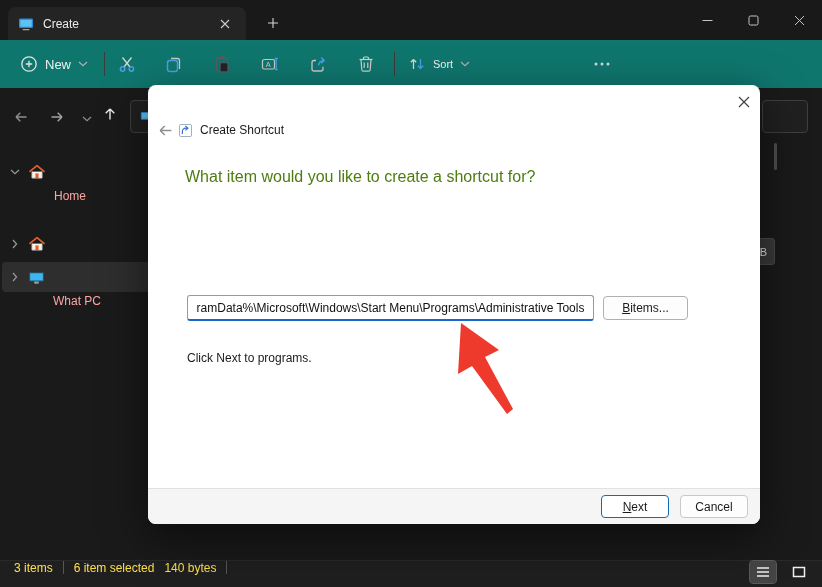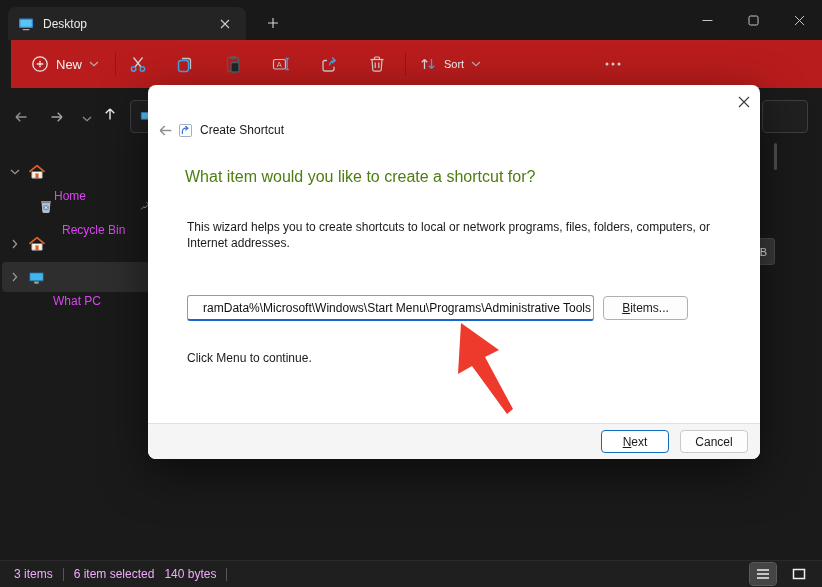--- a/index.html
+++ b/index.html
@@ -10,65 +10,65 @@
   .titlebar{position:absolute;left:0;top:0;right:0;height:40px;background:#191919;}
   .tab{position:absolute;left:8px;top:7px;width:238px;height:33px;background:#242424;
     border-radius:8px 8px 0 0;display:flex;align-items:center;padding:0 10px;box-sizing:border-box;cursor:default;}
   .tab-title{color:#ececec;font-size:12px;margin-left:9px;flex:1;}
   .tab-close{width:22px;height:22px;display:flex;align-items:center;justify-content:center;border-radius:4px;}
   .newtab{position:absolute;left:258px;top:9px;width:30px;height:28px;display:flex;align-items:center;justify-content:center;}
   .wincontrols{position:absolute;right:0;top:0;height:40px;display:flex;}
   .winbtn{width:46px;height:40px;display:flex;align-items:center;justify-content:center;}
 
   
-  .toolbar{position:absolute;left:11px;top:40px;right:0;height:48px;background:#b91c1c;padding-left:36px;}
+  .toolbar{position:absolute;left:0;top:40px;right:0;height:48px;background:#0f766e;padding-left:36px;}
   .tb-abs{position:absolute;top:0;height:48px;display:flex;align-items:center;}
   .tb-new{left:14px;gap:7px;color:#f0f0f0;font-size:13px;padding:0 6px;border-radius:4px;}
   .tb-div{position:absolute;top:12px;width:1px;height:24px;background:#3c3c3c;}
   .tb-icon{width:40px;justify-content:center;border-radius:4px;}
   .tb-menu{gap:7px;color:#f0f0f0;font-size:11px;border-radius:4px;padding:0 4px;}
 
   
   .content{position:absolute;left:0;top:88px;right:0;bottom:27px;background:#1a1a1a;}
   .navbtn{position:absolute;width:24px;height:24px;display:flex;align-items:center;justify-content:center;border-radius:4px;}
   .addressbar{position:absolute;left:130px;top:12px;width:615px;height:33px;border:1px solid #3f3f3f;
     border-radius:4px;box-sizing:border-box;display:flex;align-items:center;padding-left:9px;background:#202020;}
   .searchbox{position:absolute;left:762px;top:12px;width:46px;height:33px;border:1px solid #3f3f3f;
     border-radius:4px 4px 4px 4px;box-sizing:border-box;background:#202020;}
   .scroll-frag{position:absolute;left:774px;top:55px;width:3px;height:27px;background:#4f4f4f;border-radius:2px;}
   .size-badge{position:absolute;left:752px;top:150px;width:21px;height:25px;background:#3a3a3a;border:1px solid #4a4a4a;
     border-radius:3px;color:#e8e8e8;font-size:11px;display:flex;align-items:center;justify-content:center;}
   .side-row{position:absolute;left:2px;width:148px;height:28px;display:flex;align-items:center;border-radius:4px;}
   .side-row.selected{background:#2e2e2e;height:30px;}
   .tw{width:26px;display:flex;justify-content:center;align-items:center;}
-  .side-label{color:#d946ef;font-size:12px;margin-left:8px;white-space:nowrap;margin-top:48px;}
+  .side-label{color:#fca5a5;font-size:12px;margin-left:8px;white-space:nowrap;margin-top:48px;}
   .pin-frag{position:absolute;left:138px;top:0;bottom:0;display:flex;align-items:center;}
 
   
   .statusbar{position:absolute;left:0;right:0;bottom:0;height:27px;background:#1f1f1f;border-top:1px solid #2a2a2a;
-    box-sizing:border-box;display:flex;align-items:center;padding:0 10px 0 14px;color:#f0abfc;font-size:12px;gap:10px;}
+    box-sizing:border-box;display:flex;padding:0 10px 0 14px;color:#fde047;font-size:12px;gap:10px;}
   .sb-sep{width:1px;height:13px;background:#565656;}
   .sb-spacer{flex:1;}
   .sb-toggle{width:26px;height:22px;display:flex;align-items:center;justify-content:center;border-radius:3px;}
   .sb-toggle.active{background:#454545;outline:1px solid #5a5a5a;}
 
   
-  .dialog{position:absolute;left:148px;top:85px;width:612px;height:374px;background:#ffffff;border-radius:8px;
+  .dialog{position:absolute;left:148px;top:85px;width:612px;height:439px;background:#ffffff;border-radius:8px;
     box-shadow:0 14px 45px rgba(0,0,0,0.55);color:#1a1a1a;z-index:5;}
   .dlg-close{position:absolute;left:583px;top:4px;width:26px;height:26px;display:flex;align-items:center;justify-content:center;}
   .dlg-back{position:absolute;left:8px;top:36px;width:18px;height:18px;display:flex;align-items:center;justify-content:center;}
   .dlg-icon{position:absolute;left:31px;top:38px;}
   .dlg-title{position:absolute;left:52px;top:38px;font-size:12px;color:#191919;}
   .dlg-heading{position:absolute;left:37px;top:83px;font-size:16px;color:#4d7c0f;}
   .dlg-desc{position:absolute;left:39px;top:135px;width:566px;font-size:12px;line-height:15.5px;color:#1a1a1a;}
   .dlg-label{position:absolute;left:39px;top:192px;font-size:12px;}
   .ak{text-decoration:underline;}
   .dlg-input{position:absolute;left:39px;top:210px;width:407px;height:26px;box-sizing:border-box;
     border:1px solid #999;border-bottom:2px solid #1a66cc;border-radius:3px;padding:0 2px;font-size:12px;
-    font-family:"Liberation Sans","DejaVu Sans",sans-serif;color:#111;text-align:right;outline:none;background:#fff;}
+    font-family:"Liberation Sans","DejaVu Sans",sans-serif;color:#111;text-align:center;outline:none;background:#fff;}
   .btn{position:absolute;box-sizing:border-box;font-size:12px;display:flex;align-items:center;justify-content:center;
     background:#fdfdfd;border:1px solid #b0b0b0;border-radius:4px;color:#1a1a1a;}
   .dlg-browse{left:455px;top:211px;width:85px;height:24px;}
   .dlg-hint{position:absolute;left:39px;top:266px;font-size:12px;}
   .dlg-footer{position:absolute;left:0;right:0;bottom:0;height:35px;background:#f5f5f5;border-top:1px solid #e1e1e1;
     border-radius:0 0 8px 8px;}
   .dlg-next{left:453px;top:6px;width:68px;height:23px;border:1px solid #0f6cbd;background:#fff;}
   .dlg-cancel{left:532px;top:6px;width:68px;height:23px;border:1px solid #c9c9c9;}
 
   .arrow-annotation{position:absolute;left:0;top:0;width:822px;height:587px;z-index:10;pointer-events:none;}
@@ -78,21 +78,21 @@
 
 <div class="window">
 
   <div class="titlebar">
     <div class="tab">
       <svg width="16" height="16" viewBox="0 0 16 16">
         <rect x="1" y="2.5" width="14" height="9.5" rx="1.3" fill="#2b88d8"></rect>
         <rect x="2.3" y="3.8" width="11.4" height="6.9" fill="#5ec3f2"></rect>
         <rect x="4.6" y="13" width="6.8" height="1.3" rx="0.6" fill="#a8a8a8"></rect>
       </svg>
-      <span class="tab-title">Desktop</span>
+      <span class="tab-title">Create</span>
       <span class="tab-close">
         <svg width="10" height="10" viewBox="0 0 10 10">
             <path d="M1 1l8 8M9 1l-8 8" stroke="#cdcdcd" stroke-width="1.1"></path>
           </svg>
       </span>
     </div>
     <div class="newtab">
       <svg width="12" height="12" viewBox="0 0 12 12">
           <path d="M6 1v10M1 6h10" stroke="#d6d6d6" stroke-width="1.1"></path>
         </svg>
@@ -237,36 +237,20 @@
           </svg>
       </span>
       <svg width="18" height="18" viewBox="0 0 18 18">
         <path d="M4 8.6V15h10V8.6" fill="#fdf3e6" stroke="#c8c8c8" stroke-width="1"></path>
         <path d="M2 8.4L9 2.6l7 5.8" fill="none" stroke="#e2622b" stroke-width="1.7" stroke-linecap="round" stroke-linejoin="round"></path>
         <rect x="7.4" y="10.4" width="3.2" height="4.6" fill="#e2622b"></rect>
       </svg>
       <span class="side-label">Home</span>
     </div>
 
-    <div class="side-row" style="top:104px">
-      <span class="tw"></span>
-      <span style="width:10px"></span>
-      <svg width="16" height="16" viewBox="0 0 16 16">
-        <path d="M3.6 4.8h8.8l-.7 8.8a1.4 1.4 0 0 1-1.4 1.3H5.7a1.4 1.4 0 0 1-1.4-1.3z" fill="#b9bdc2"></path>
-        <rect x="3" y="3" width="10" height="1.7" rx="0.5" fill="#8f959b"></rect>
-        <circle cx="8" cy="9.6" r="2.7" fill="#3f8fd6"></circle>
-        <path d="M8 7.6v4M6.3 8.6l3.4 2M9.7 8.6l-3.4 2" stroke="#eaf4fc" stroke-width="0.7"></path>
-      </svg>
-      <span class="side-label">Recycle Bin</span>
-      <span class="pin-frag">
-        <svg width="10" height="11" viewBox="0 0 10 11" fill="none" stroke="#9a9a9a" stroke-width="1">
-            <path d="M6.2 0.8l3 3-2.3.7L5.3 7 3.9 5.6 1 8.6M3.9 5.6L5.3 7"></path>
-          </svg>
-      </span>
-    </div>
 
     <div class="side-row" style="top:142px">
       <span class="tw">
         <svg width="6" height="10" viewBox="0 0 6 10">
             <path d="M1 1l3.6 4L1 9" fill="none" stroke="#9a9a9a" stroke-width="1.2"></path>
           </svg>
       </span>
       <svg width="18" height="18" viewBox="0 0 18 18">
         <path d="M4 8.6V15h10V8.6" fill="#fdf3e6" stroke="#c8c8c8" stroke-width="1"></path>
         <path d="M2 8.4L9 2.6l7 5.8" fill="none" stroke="#e2622b" stroke-width="1.7" stroke-linecap="round" stroke-linejoin="round"></path>
@@ -323,31 +307,30 @@
     <span class="dlg-icon">
       <svg width="13" height="13" viewBox="0 0 14 14">
         <rect x="0.5" y="0.5" width="13" height="13" rx="1.5" fill="#fff" stroke="#93a8bd"></rect>
         <path d="M3.6 10.8V8c0-2.1 1.5-3.5 3.7-3.5h1.5" fill="none" stroke="#2f6bd7" stroke-width="1.2"></path>
         <path d="M6.9 2.2l2.7 2.3-2.7 2.3" fill="none" stroke="#2f6bd7" stroke-width="1.2"></path>
       </svg>
     </span>
     <span class="dlg-title">Create Shortcut</span>
 
     <div class="dlg-heading">What item would you like to create a shortcut for?</div>
-    <div class="dlg-desc">This wizard helps you to create shortcuts to local or network programs, files, folders, computers, or Internet addresses.</div>
 
 
     <input class="dlg-input" type="text" value="ramData%\Microsoft\Windows\Start Menu\Programs\Administrative Tools" style="">
 
     <button class="btn dlg-browse">
         <span class="ak">B</span>
         <span>items...</span>
       </button>
 
-    <div class="dlg-hint">Click Menu to continue.</div>
+    <div class="dlg-hint">Click Next to programs.</div>
 
     <div class="dlg-footer">
       <button class="btn dlg-next">
           <span class="ak">N</span>
           <span>ext</span>
         </button>
       <button class="btn dlg-cancel">
           <span>Cancel</span>
         </button>
     </div>

